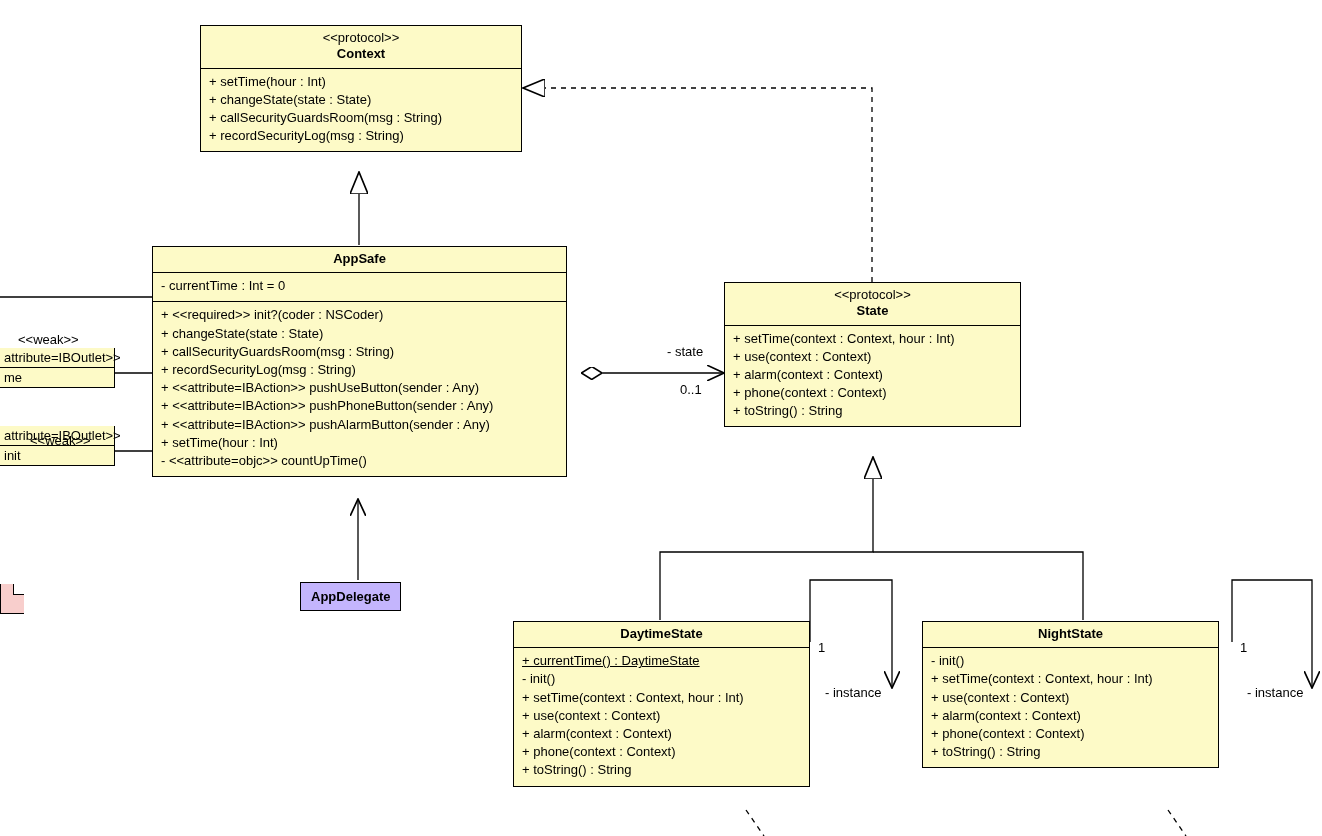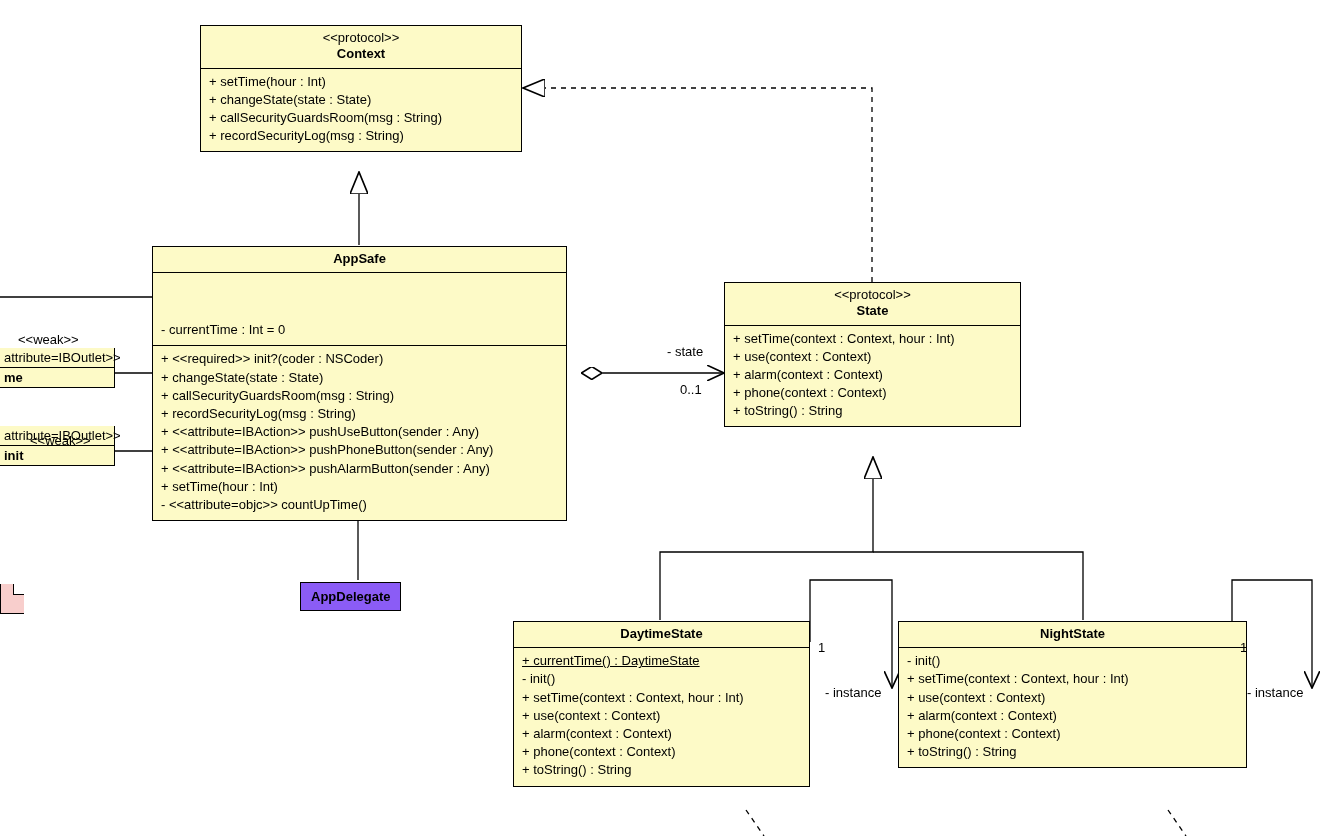--- a/index.html
+++ b/index.html
@@ -33,45 +33,43 @@
   }
   .uml-header .name {
     font-weight: bold;
   }
   .uml-members {
     padding: 4px 8px 6px;
     line-height: 1.4;
   }
   .uml-members.split {
     border-bottom: 1.5px solid #000;
-    margin-top: 44px;
   }
   .uml-simple {
     position: absolute;
-    background: #8b5cf6;
+    background: #c4b5fd;
     border: 1.5px solid #000;
     text-align: left;
     font-weight: bold;
     box-sizing: border-box;
     padding: 6px 10px;
   }
   .partial-box {
     position: absolute;
     background: #FDFAC7;
     border-right: 1.5px solid #000;
     border-bottom: 1.5px solid #000;
     box-sizing: border-box;
   }
   .partial-box .line1 {
     border-bottom: 1.5px solid #000;
     padding: 2px 4px;
   }
   .partial-box .line2 {
     padding: 2px 4px;
-    font-weight: bold;
   }
   .note {
     position: absolute;
     width: 24px;
     height: 30px;
     background: #F8CECC;
     border-left: 1px solid #000;
     border-bottom: 1px solid #000;
     box-sizing: border-box;
   }
@@ -201,21 +199,21 @@
     <div class="under">+ currentTime() : DaytimeState</div>
     <div>- init()</div>
     <div>+ setTime(context : Context, hour : Int)</div>
     <div>+ use(context : Context)</div>
     <div>+ alarm(context : Context)</div>
     <div>+ phone(context : Context)</div>
     <div>+ toString() : String</div>
   </div>
 </div>
 
-<div class="uml-class" style="left:898px; top:621px; width:349px;">
+<div class="uml-class" style="left:922px; top:621px; width:297px;">
   <div class="uml-header">
     <div class="name">NightState</div>
   </div>
   <div class="uml-members">
     <div>- init()</div>
     <div>+ setTime(context : Context, hour : Int)</div>
     <div>+ use(context : Context)</div>
     <div>+ alarm(context : Context)</div>
     <div>+ phone(context : Context)</div>
     <div>+ toString() : String</div>

